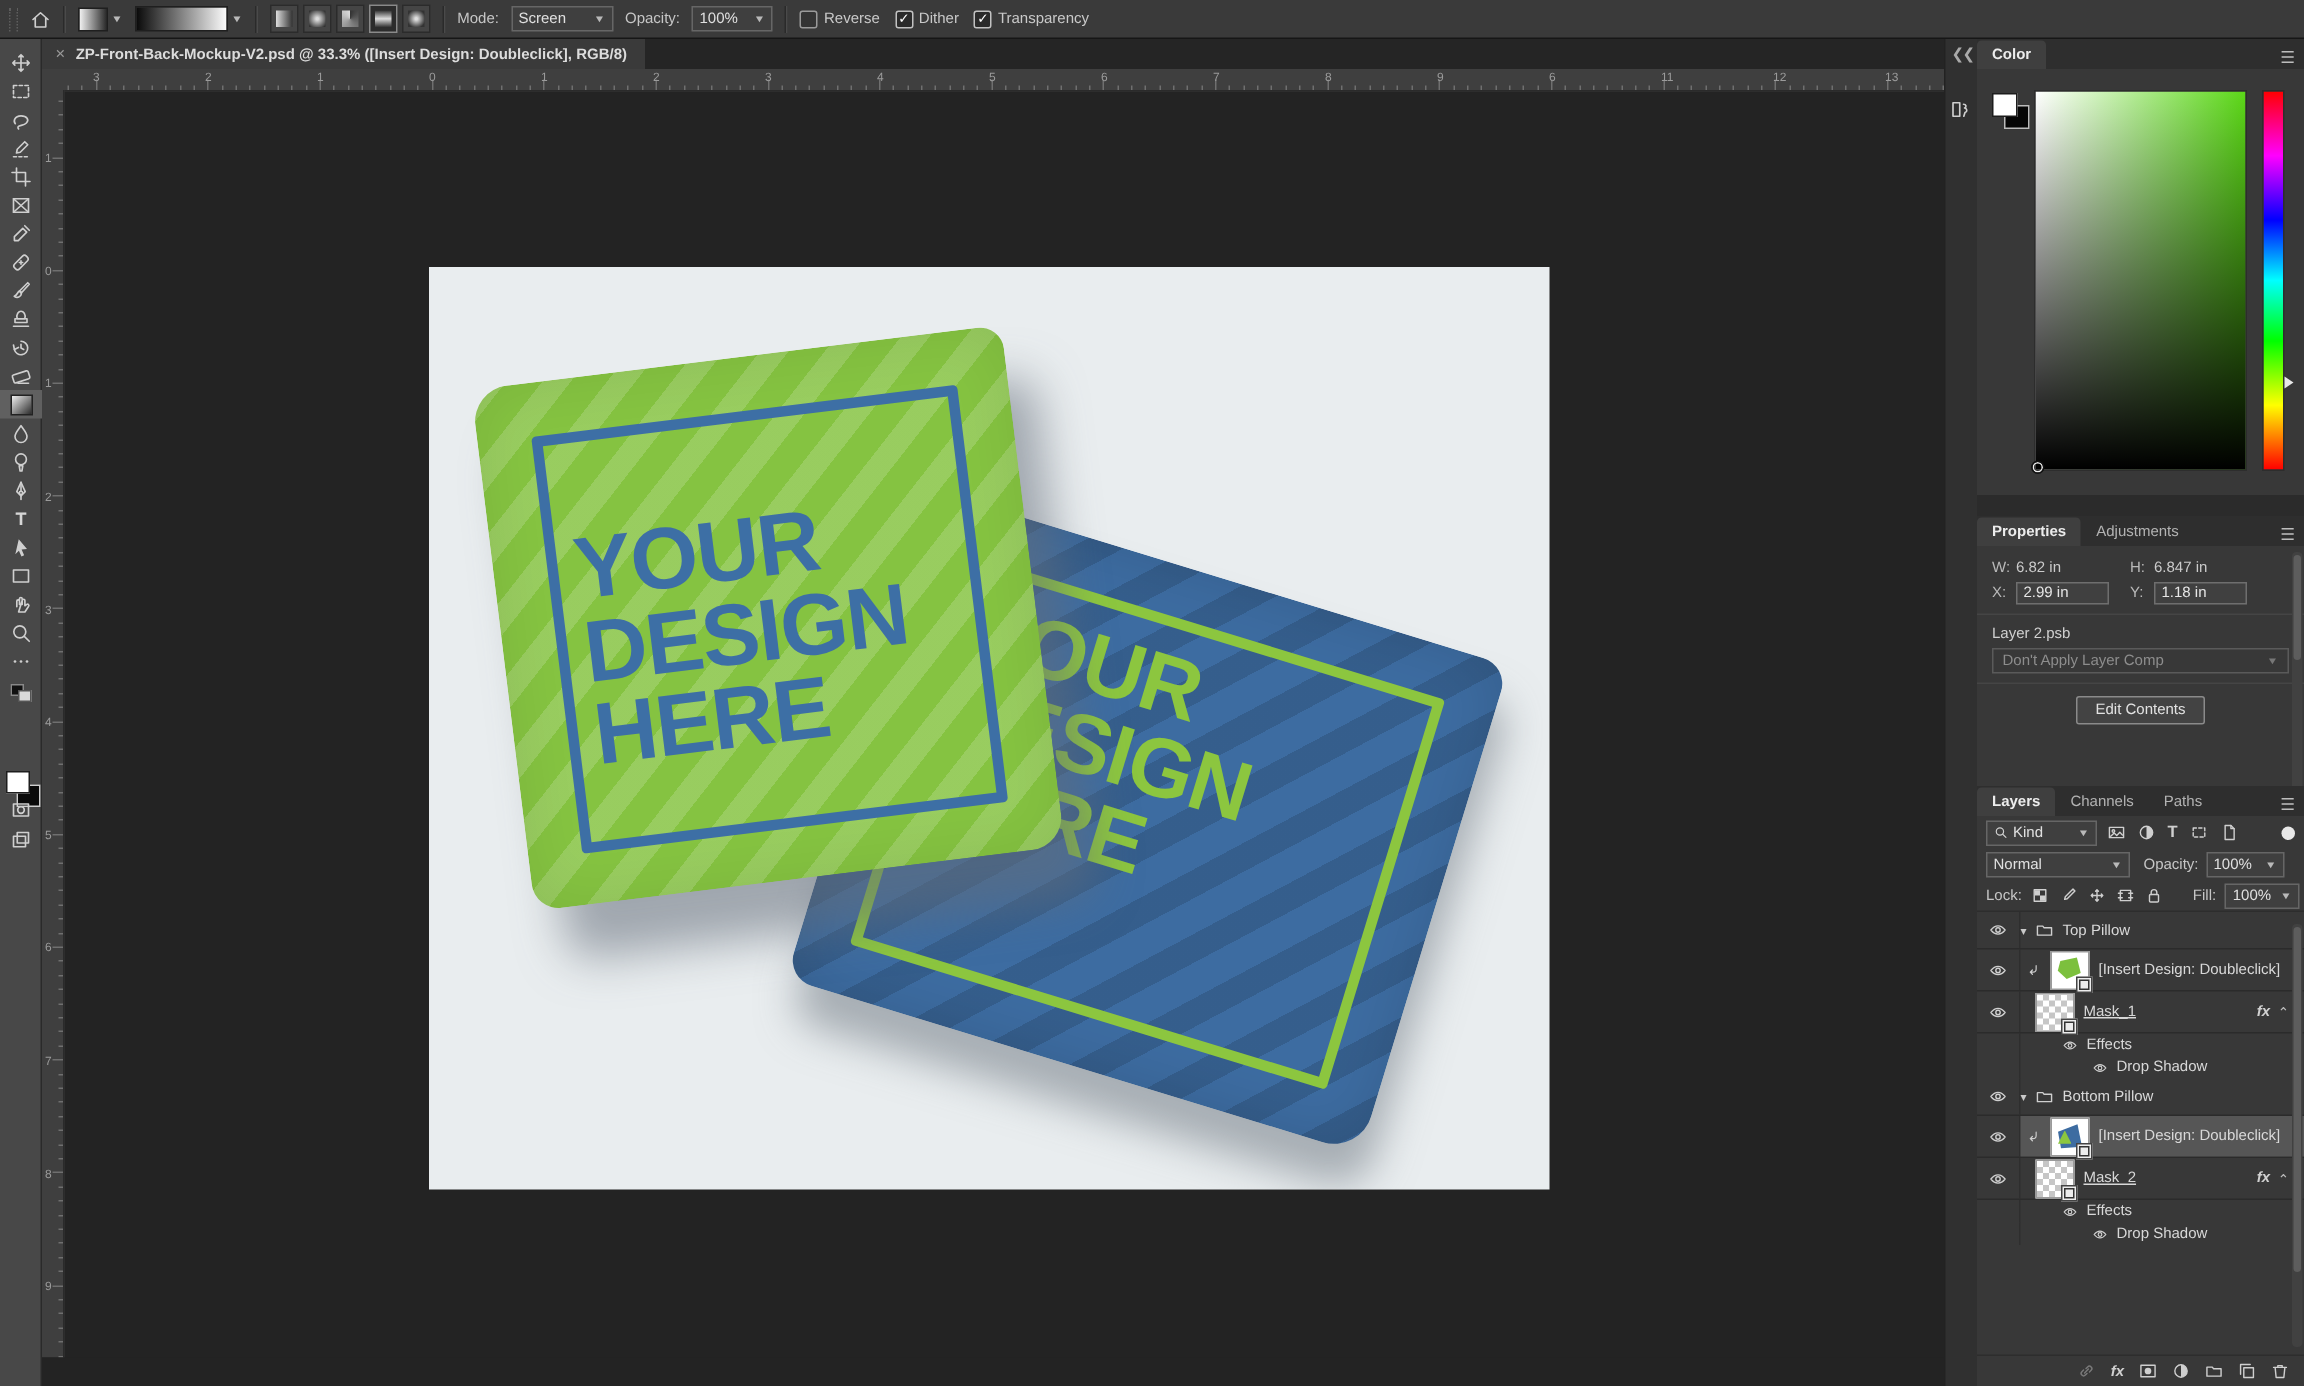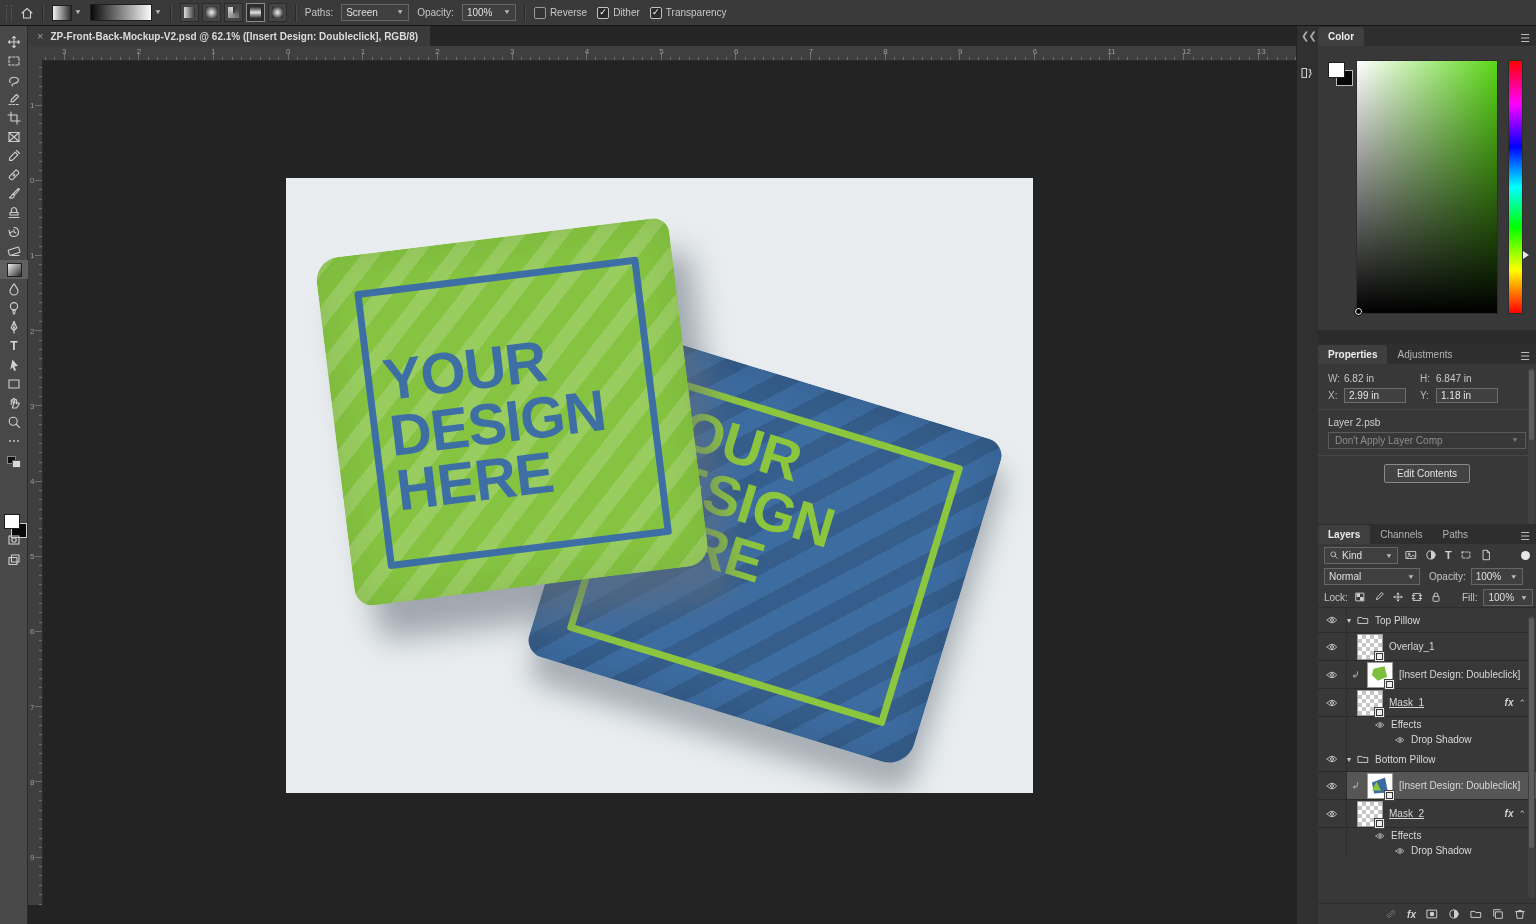--- a/index.html
+++ b/index.html
@@ -202,21 +202,21 @@
           <span class="swb" style="background: conic-gradient(rgb(51, 51, 51), rgb(221, 221, 221));"></span>
         </span>
         <span class="gtype sel">
           <span class="swb" style="background: linear-gradient(rgb(51, 51, 51), rgb(221, 221, 221) 50%, rgb(51, 51, 51));"></span>
         </span>
         <span class="gtype">
           <span class="swb" style="background: radial-gradient(rgb(221, 221, 221) 10%, rgb(51, 51, 51) 80%);"></span>
         </span>
       </span>
     <span class="vsep"></span>
-    <span class="lbl">Paths:</span>
+    <span class="lbl">Mode:</span>
     <span class="selbox" style="width:58px;">
       <span>Screen</span>
       <span class="drop-chev">▼</span>
     </span>
     <span class="lbl">Opacity:</span>
     <span class="selbox" style="width:44px;">
       <span>100%</span>
       <span class="drop-chev">▼</span>
     </span>
     <span class="vsep"></span>
@@ -232,21 +232,21 @@
         <span class="chkrow">
           <span class="chkbox on">✓</span>
           <span>Transparency</span>
         </span>
       </span>
   </div>
 
   <div id="tab-bar" class="abs">
     <div id="doc-tab">
       <span class="x">×</span>
-      <span class="ttl">ZP-Front-Back-Mockup-V2.psd @ 62.1% ([Insert Design: Doubleclick], RGB/8)</span>
+      <span class="ttl">ZP-Front-Back-Mockup-V2.psd @ 33.3% ([Insert Design: Doubleclick], RGB/8)</span>
     </div>
   </div>
 
   <div id="toolbar" class="abs">
     <div id="tool-list" style="padding-top:6px;">
         <div class="tool">
           <span class="icn">
             <svg viewBox="0 0 14 14">
               <path d="M7 1.5v11M1.5 7h11M7 1.5 5.6 2.9M7 1.5l1.4 1.4M7 12.5l-1.4-1.4M7 12.5l1.4-1.4M1.5 7l1.4-1.4M1.5 7l1.4 1.4M12.5 7l-1.4-1.4M12.5 7l-1.4 1.4"></path>
             </svg>
@@ -903,36 +903,20 @@
           </div>
           <div class="lrow " style="height: 27px;">
             <span class="eyecell">
               <span class="icn sm">
                 <svg viewBox="0 0 14 14">
                   <path d="M1.5 7S4 3.8 7 3.8 12.5 7 12.5 7 10 10.2 7 10.2 1.5 7 1.5 7z"></path>
                   <circle cx="7" cy="7" r="1.7"></circle>
                 </svg>
               </span>
             </span>
-            <span class="lbody" style="padding-left: 10px;">
-              <span class="thumb checker">
-                <span class="badge"></span>
-              </span>
-              <span class="lname">Overlay_1</span>
-            </span>
-          </div>
-          <div class="lrow " style="height: 27px;">
-            <span class="eyecell">
-              <span class="icn sm">
-                <svg viewBox="0 0 14 14">
-                  <path d="M1.5 7S4 3.8 7 3.8 12.5 7 12.5 7 10 10.2 7 10.2 1.5 7 1.5 7z"></path>
-                  <circle cx="7" cy="7" r="1.7"></circle>
-                </svg>
-              </span>
-            </span>
             <span class="lbody" style="padding-left: 4px;">
               <span class="icn xs">
                 <svg viewBox="0 0 14 14">
                   <path d="M9 2.5v3a3 3 0 0 1-3 3H3.5M5.5 6.5l-2 2 2 2"></path>
                 </svg>
               </span>
               <span class="thumb dgreen">
                 <span class="badge"></span>
               </span>
               <span class="lname">[Insert Design: Doubleclick]</span>

